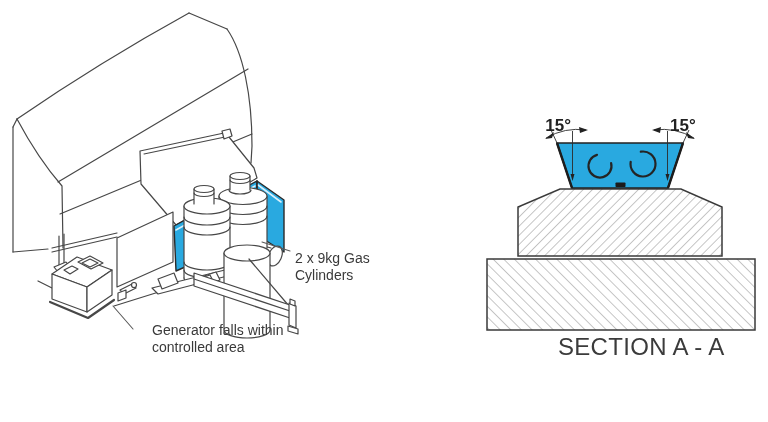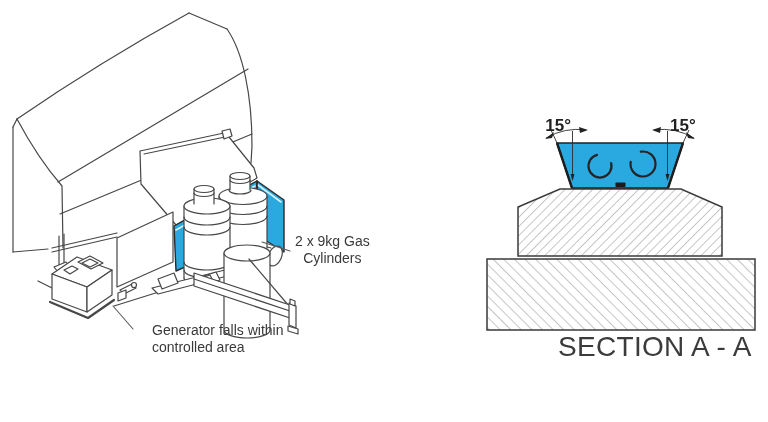--- a/index.html
+++ b/index.html
@@ -1,20 +1,20 @@
 <!DOCTYPE html>
 <html><head>
 <meta charset="utf-8">
 <style>
   html,body{margin:0;padding:0;background:#fff;}
   #canvas{position:relative;width:768px;height:422px;background:#fff;overflow:hidden;
           font-family:"Liberation Sans","DejaVu Sans",sans-serif;}
   #drawing{position:absolute;left:0;top:0;}
   .lbl{position:absolute;font-size:14px;line-height:17px;color:#3a3a3a;white-space:pre-line;}
-  .title{position:absolute;font-size:28px;line-height:24px;color:#3b3b3b;letter-spacing:.3px;}
+  .title{position:absolute;font-size:24px;line-height:24px;color:#3b3b3b;letter-spacing:.3px;}
   .ang{position:absolute;font-size:17px;line-height:13px;font-weight:700;color:#222;}
 </style>
 </head>
 <body>
 
 <div id="canvas">
 
 <svg id="drawing" width="768" height="422" viewBox="0 0 768 422">
   <defs>
     <pattern id="hatchF" patternUnits="userSpaceOnUse" width="6.5" height="6.5" patternTransform="rotate(45)">
@@ -168,21 +168,21 @@
       <path d="M667.5,131 L667.5,179"></path>
       <path d="M683,143 L689,130"></path>
       <path d="M654,130 Q675,127 694,138"></path>
       <path fill="#222" stroke="none" d="M652,130 L661,127 L660,133 Z"></path>
       <path fill="#222" stroke="none" d="M695,139 L686,132 L688,138 Z"></path>
       <path fill="#222" stroke="none" d="M667.5,181 L665.5,174 L669.5,174 Z"></path>
     </g>
   </g>
 </svg>
 
-<div class="lbl" style="left:295px;top:233px;text-align:center;">2 x 9kg Gas
+<div class="lbl" style="left:295px;top:250px;">2 x 9kg Gas
 Cylinders</div>
 <div class="lbl" style="left:104px;top:322px;margin-left:48px;">Generator falls within
 controlled area</div>
 <div class="title" style="left:558px;top:335px;">SECTION A - A</div>
 <div class="ang" style="left:541px;top:119px;width:30px;text-align:right;">15°</div>
 <div class="ang" style="left:670px;top:119px;width:30px;text-align:left;">15°</div>
 
 </div>
 
 </body></html>

